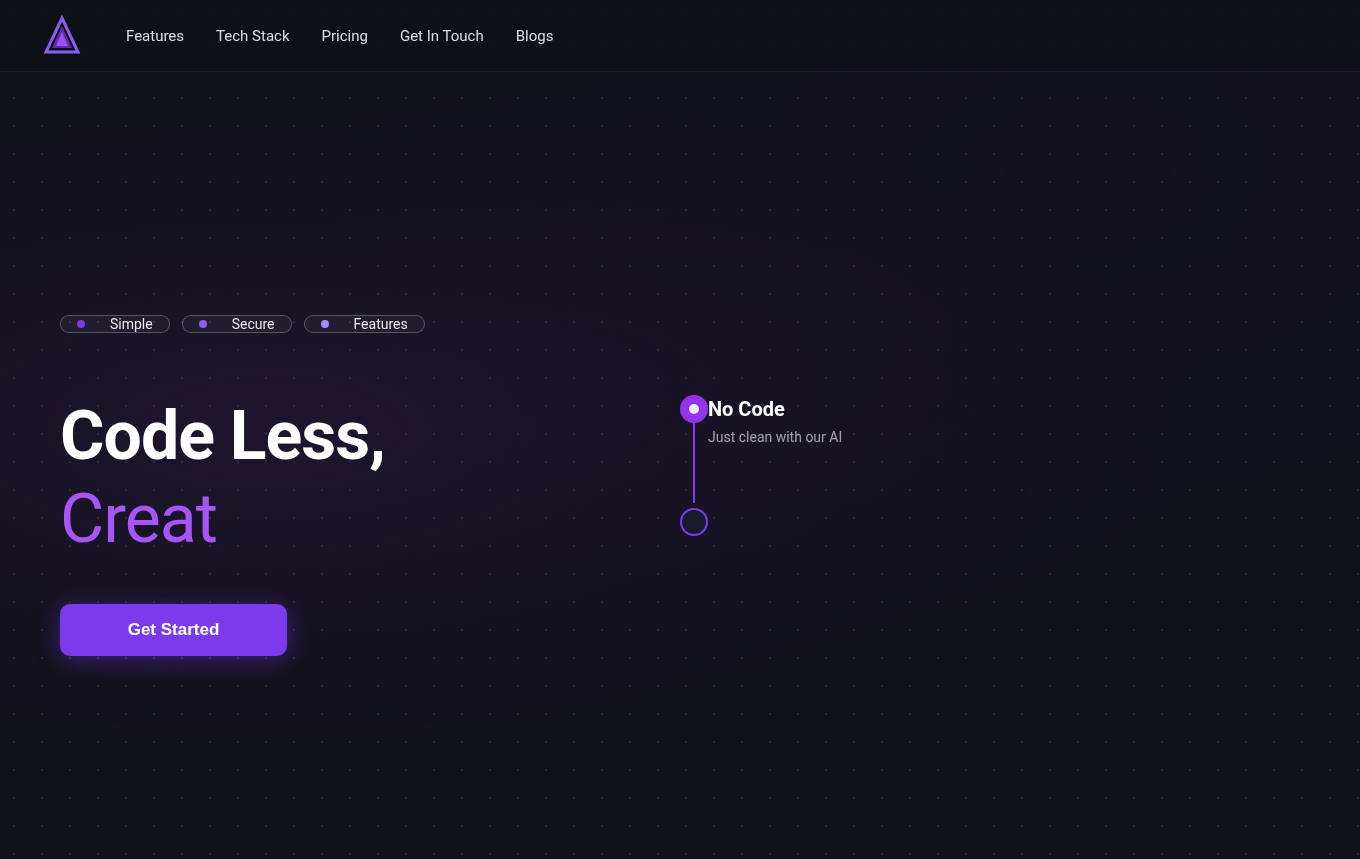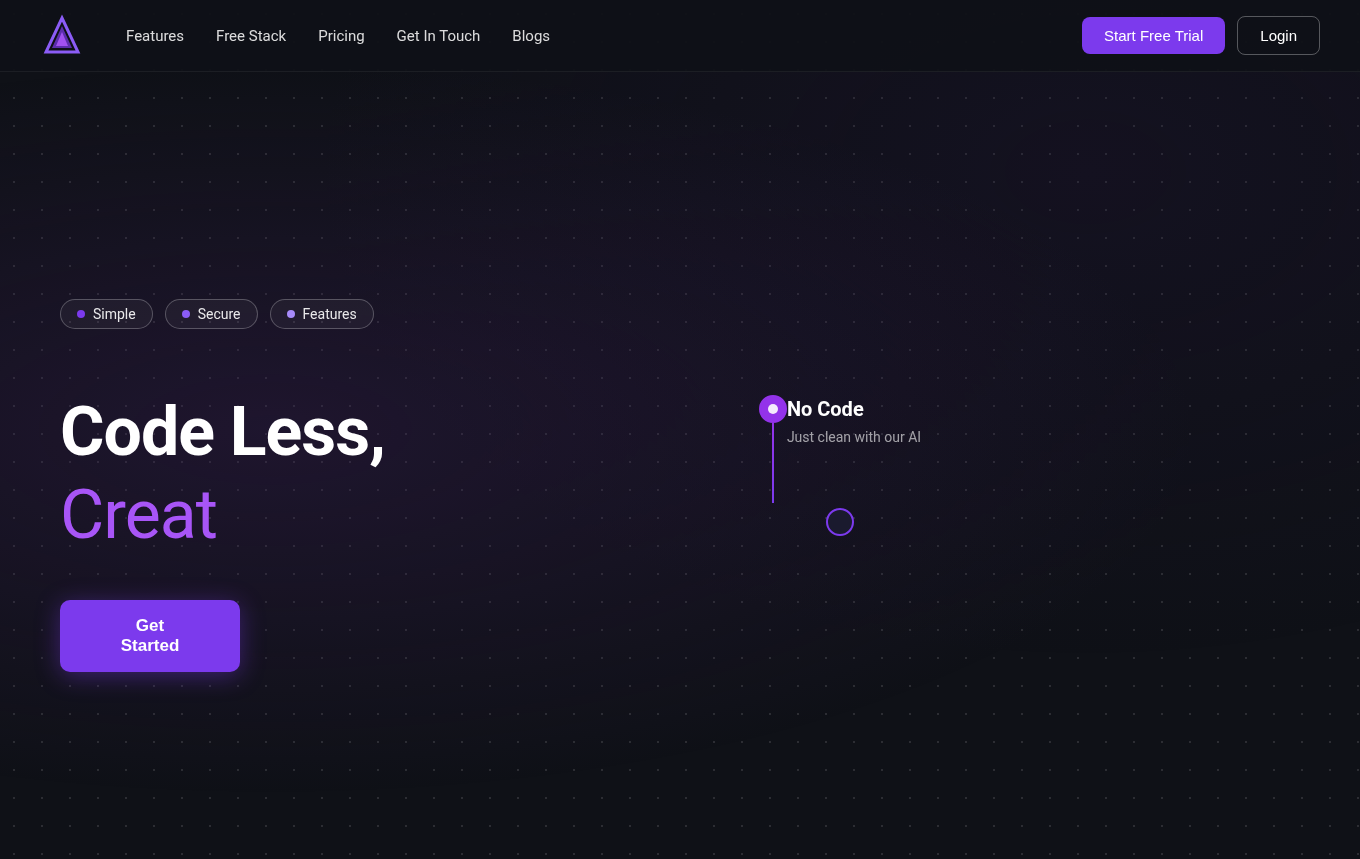--- a/index.html
+++ b/index.html
@@ -131,24 +131,24 @@
 
     .badges {
       display: flex;
       gap: 12px;
       margin-bottom: 32px;
     }
 
     .badge {
       display: flex;
       align-items: center;
-      gap: 8px;
+      gap: 25px;
       border: 1.5px solid rgba(255,255,255,0.25);
       border-radius: 999px;
-      padding: 6px 16px;
+      padding: 0 16px;
       font-size: 14px;
       color: rgba(255,255,255,0.9);
       background: rgba(255,255,255,0.04);
       text-align: right;
     }
 
     .badge-dot {
       width: 8px;
       height: 8px;
       border-radius: 50%;
@@ -182,21 +182,21 @@
       align-items: center;
       justify-content: center;
       background: #7c3aed;
       color: #fff;
       border: none;
       border-radius: 10px;
       padding: 16px 48px;
       font-size: 17px;
       font-weight: 600;
       cursor: pointer;
-      width: 180px;
+      width: 227px;
       box-shadow: 0 4px 24px rgba(124,58,237,0.4);
       transition: background 0.2s, box-shadow 0.2s;
     }
 
     
     .hero-right {
       width: 360px;
       display: flex;
       flex-direction: column;
       justify-content: center;
@@ -207,21 +207,20 @@
     .timeline {
       display: flex;
       flex-direction: column;
       position: relative;
     }
 
     .timeline-item {
       display: flex;
       align-items: flex-start;
       position: relative;
-      justify-content: center;
     }
 
     .timeline-connector {
       display: flex;
       flex-direction: column;
       align-items: center;
       min-width: 28px;
     }
 
     .timeline-circle {
@@ -311,29 +310,25 @@
   <div class="nav-left">
     <div class="logo-container">
       <svg class="logo-icon" viewBox="0 0 44 44" fill="none" xmlns="http://www.w3.org/2000/svg">
         <polygon points="22,4 38,38 6,38" fill="none" stroke="#8b5cf6" stroke-width="3"></polygon>
         <polygon points="22,12 32,34 12,34" fill="#7c3aed" opacity="0.7"></polygon>
         <polygon points="22,18 28,32 16,32" fill="#a855f7" opacity="0.9"></polygon>
       </svg>
     </div>
     <div class="nav-links">
       <a class="nav-link">Features</a>
-      <a class="nav-link">Free Stack</a>
+      <a class="nav-link">Tech Stack</a>
       <a class="nav-link">Pricing</a>
       <a class="nav-link">Get In Touch</a>
       <a class="nav-link">Blogs</a>
     </div>
-  </div>
-  <div class="nav-right">
-    <button class="btn-start-trial">Start Free Trial</button>
-    <button class="btn-login">Login</button>
   </div>
 </nav>
 
 <section class="hero">
   <div class="hero-left">
     <div class="badges">
       <div class="badge">
         <span class="badge-dot badge-dot-simple"></span>
         <span>Simple</span>
       </div>

